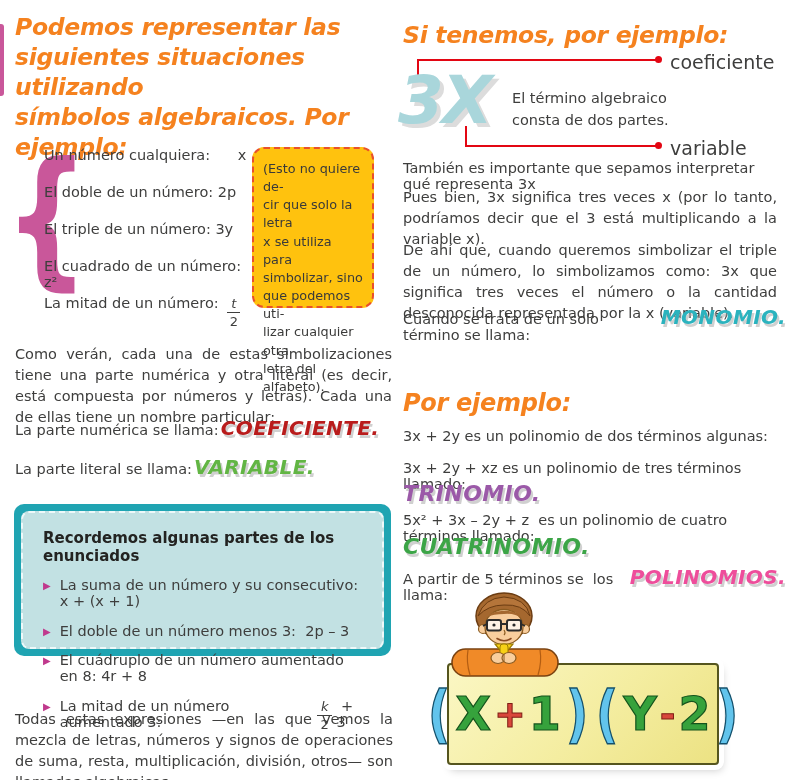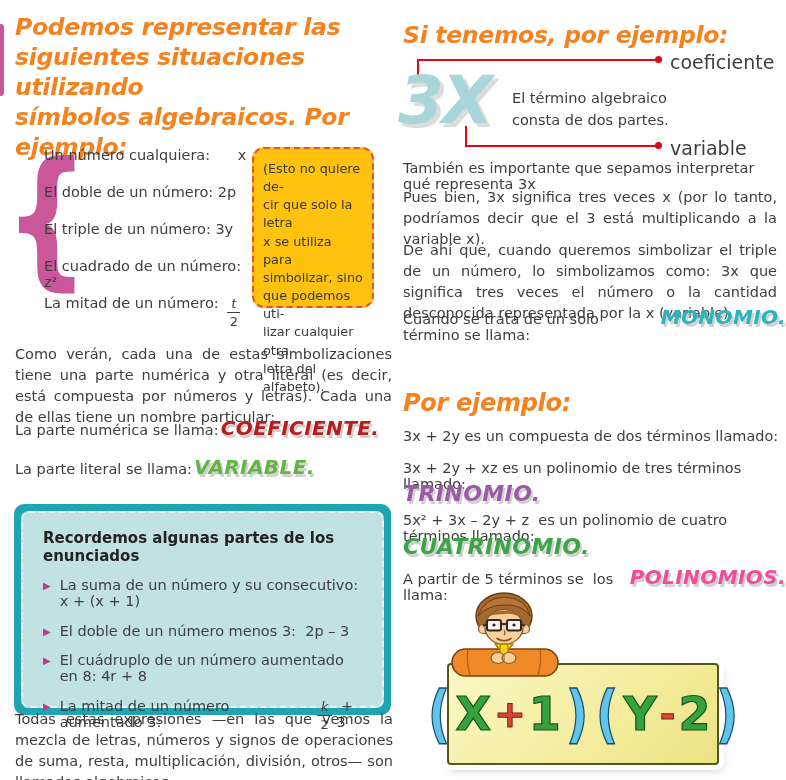--- a/index.html
+++ b/index.html
@@ -107,21 +107,21 @@
   <div class="abs mixrow" style="left:15px;top:416px;">
     <span class="line-txt">La parte numérica se llama:</span>
     <span class="fancy c-orange">COEFICIENTE.</span>
   </div>
 
   <div class="abs mixrow" style="left:15px;top:455px;">
     <span class="line-txt">La parte literal se llama:</span>
     <span class="fancy c-green">VARIABLE.</span>
   </div>
 
-  <div class="abs recall-outer" style="left:14px;top:504px;width:377px;height:211px;">
+  <div class="abs recall-outer" style="left:14px;top:504px;width:377px;height:152px;">
     <div class="recall-inner">
       <div class="recall-title">Recordemos algunas partes de los enunciados</div>
       <div class="bullet-row">
         <span class="bullet-glyph">▶</span>
         <span>La suma de un número y su consecutivo: x + (x + 1)</span>
       </div>
       <div class="bullet-row">
         <span class="bullet-glyph">▶</span>
         <span>El doble de un número menos 3:  2p – 3</span>
       </div>
@@ -166,21 +166,21 @@
 
   <div class="abs mixrow" style="left:403px;top:305px;">
     <span class="line-txt">Cuando se trata de un solo término se llama:</span>
     <span class="fancy c-teal">MONOMIO.</span>
   </div>
 
 
   <div class="abs h-orange small" style="left:403px;top:388px;">Por ejemplo:</div>
 
   <div class="abs mixrow" style="left:403px;top:428px;">
-    <span class="line-txt">3x + 2y es un compuesta de dos términos llamado:</span>
+    <span class="line-txt">3x + 2y es un polinomio de dos términos algunas:</span>
   </div>
 
   <div class="abs line-txt" style="left:403px;top:460px;width:380px;">3x + 2y + xz es un polinomio de tres términos llamado:</div>
   <div class="abs fancy big c-purple" style="left:403px;top:481px;">TRINOMIO.</div>
 
   <div class="abs line-txt" style="left:403px;top:512px;width:380px;">5x² + 3x – 2y + z  es un polinomio de cuatro términos llamado:</div>
   <div class="abs fancy big c-dgreen" style="left:403px;top:534px;">CUATRINOMIO.</div>
 
   <div class="abs mixrow" style="left:403px;top:565px;">
     <span class="line-txt">A partir de 5 términos se  los llama:</span>

